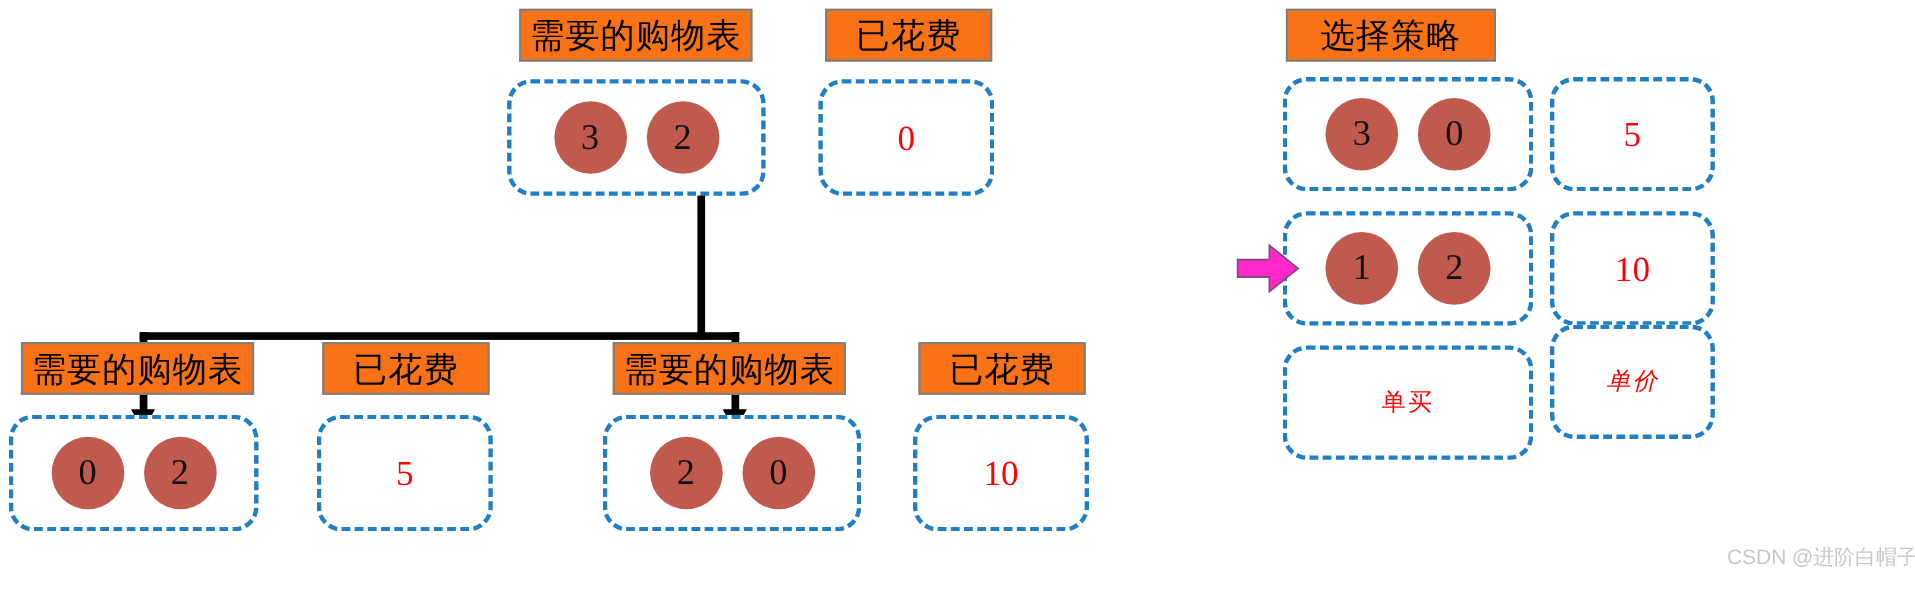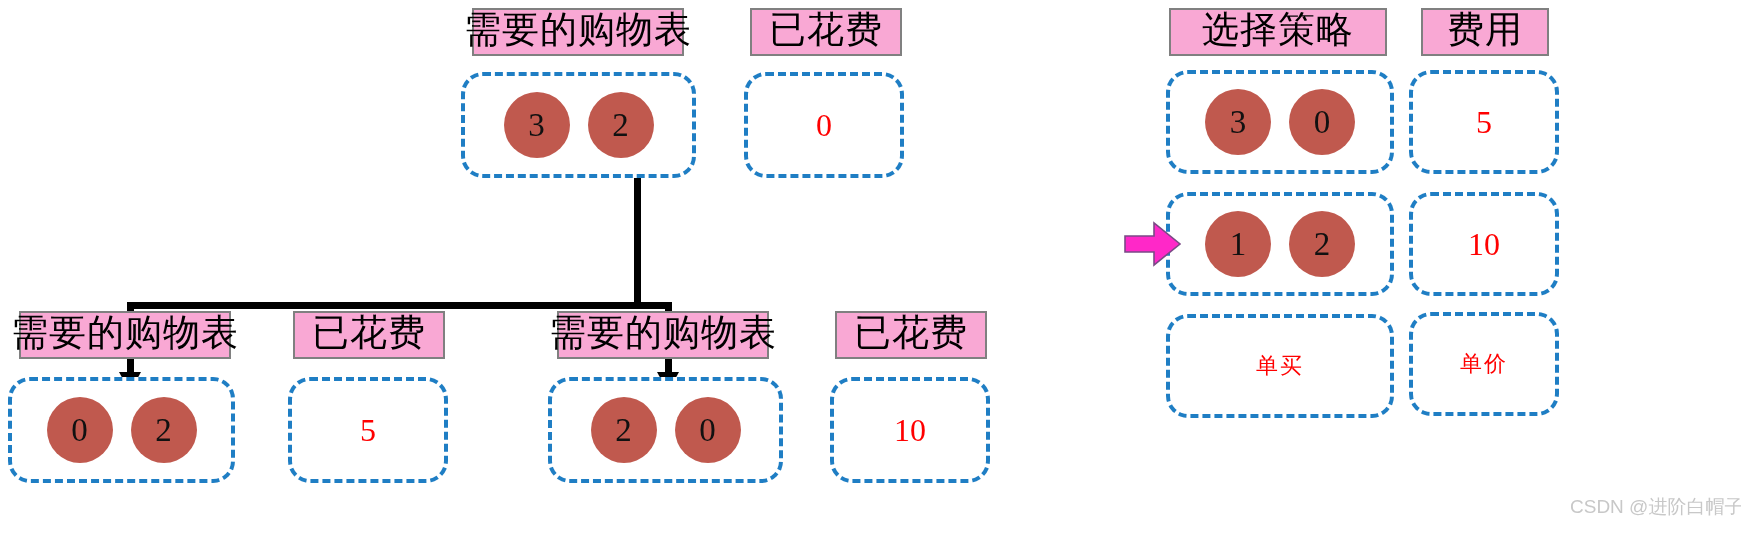--- a/index.html
+++ b/index.html
@@ -16,30 +16,29 @@
     height: 537px;
     background: #ffffff;
     overflow: hidden;
   }
 
   
   .hdr {
     position: absolute;
     box-sizing: border-box;
     border: 2px solid #808080;
-    background: #f9a8d4;
+    background: #f97316;
     display: flex;
     align-items: center;
     justify-content: center;
     color: #000000;
-    font-size: 37px;
+    font-size: 31px;
     line-height: 1;
     letter-spacing: 1px;
     white-space: nowrap;
-    font-family: Liberation Mono, monospace;
   }
 
   
   .dbox {
     position: absolute;
     box-sizing: border-box;
     border: 4px dashed #1f7ec4;
     border-radius: 22px;
     background: #ffffff;
     display: flex;
@@ -143,23 +142,22 @@
     <div class="circle">2</div>
     <div class="circle">0</div>
   </div>
 
   <div class="hdr" style="left:835px; top:311px; width:152px; height:48px;">已花费</div>
 
   <div class="dbox value" style="left:830px; top:377px; width:160px; height:106px;">
     <span>10</span>
   </div>
 
-  <div class="hdr" style="left:1169px; top:8px; width:218px; height:48px;">选择策略</div>
+  <div class="hdr" style="left:1169px; top:8px; width:191px; height:48px;">选择策略</div>
 
-  <div class="hdr" style="left:1421px; top:8px; width:128px; height:48px;">费用</div>
 
   <div class="dbox" style="left:1166px; top:70px; width:228px; height:104px;">
     <div class="circle">3</div>
     <div class="circle">0</div>
   </div>
   <div class="dbox value" style="left:1409px; top:70px; width:150px; height:104px;">
     <span>5</span>
   </div>
 
   <div class="dbox" style="left:1166px; top:192px; width:228px; height:104px;">
@@ -170,19 +168,19 @@
     <span>10</span>
   </div>
 
   <svg class="m-arrow" style="left:1124px; top:220px;" width="58" height="48" viewBox="0 0 58 48">
     <polygon points="1,16 30,16 30,3 56,24 30,45 30,32 1,32" fill="#ff28c8" stroke="#7a4a86" stroke-width="1.6"></polygon>
   </svg>
 
   <div class="dbox value-cn" style="left:1166px; top:314px; width:228px; height:104px;">
     <span>单买</span>
   </div>
-  <div class="dbox value-cn" style="left:1409px; top:312px; width:150px; height:104px;">
+  <div class="dbox value-cn" style="left:1409px; top:295px; width:150px; height:104px;font-style:italic;">
     <span>单价</span>
   </div>
 
   <div class="watermark" style="left:1570px; top:494px;">CSDN @进阶白帽子</div>
 
 </div>
 
 </body></html>

